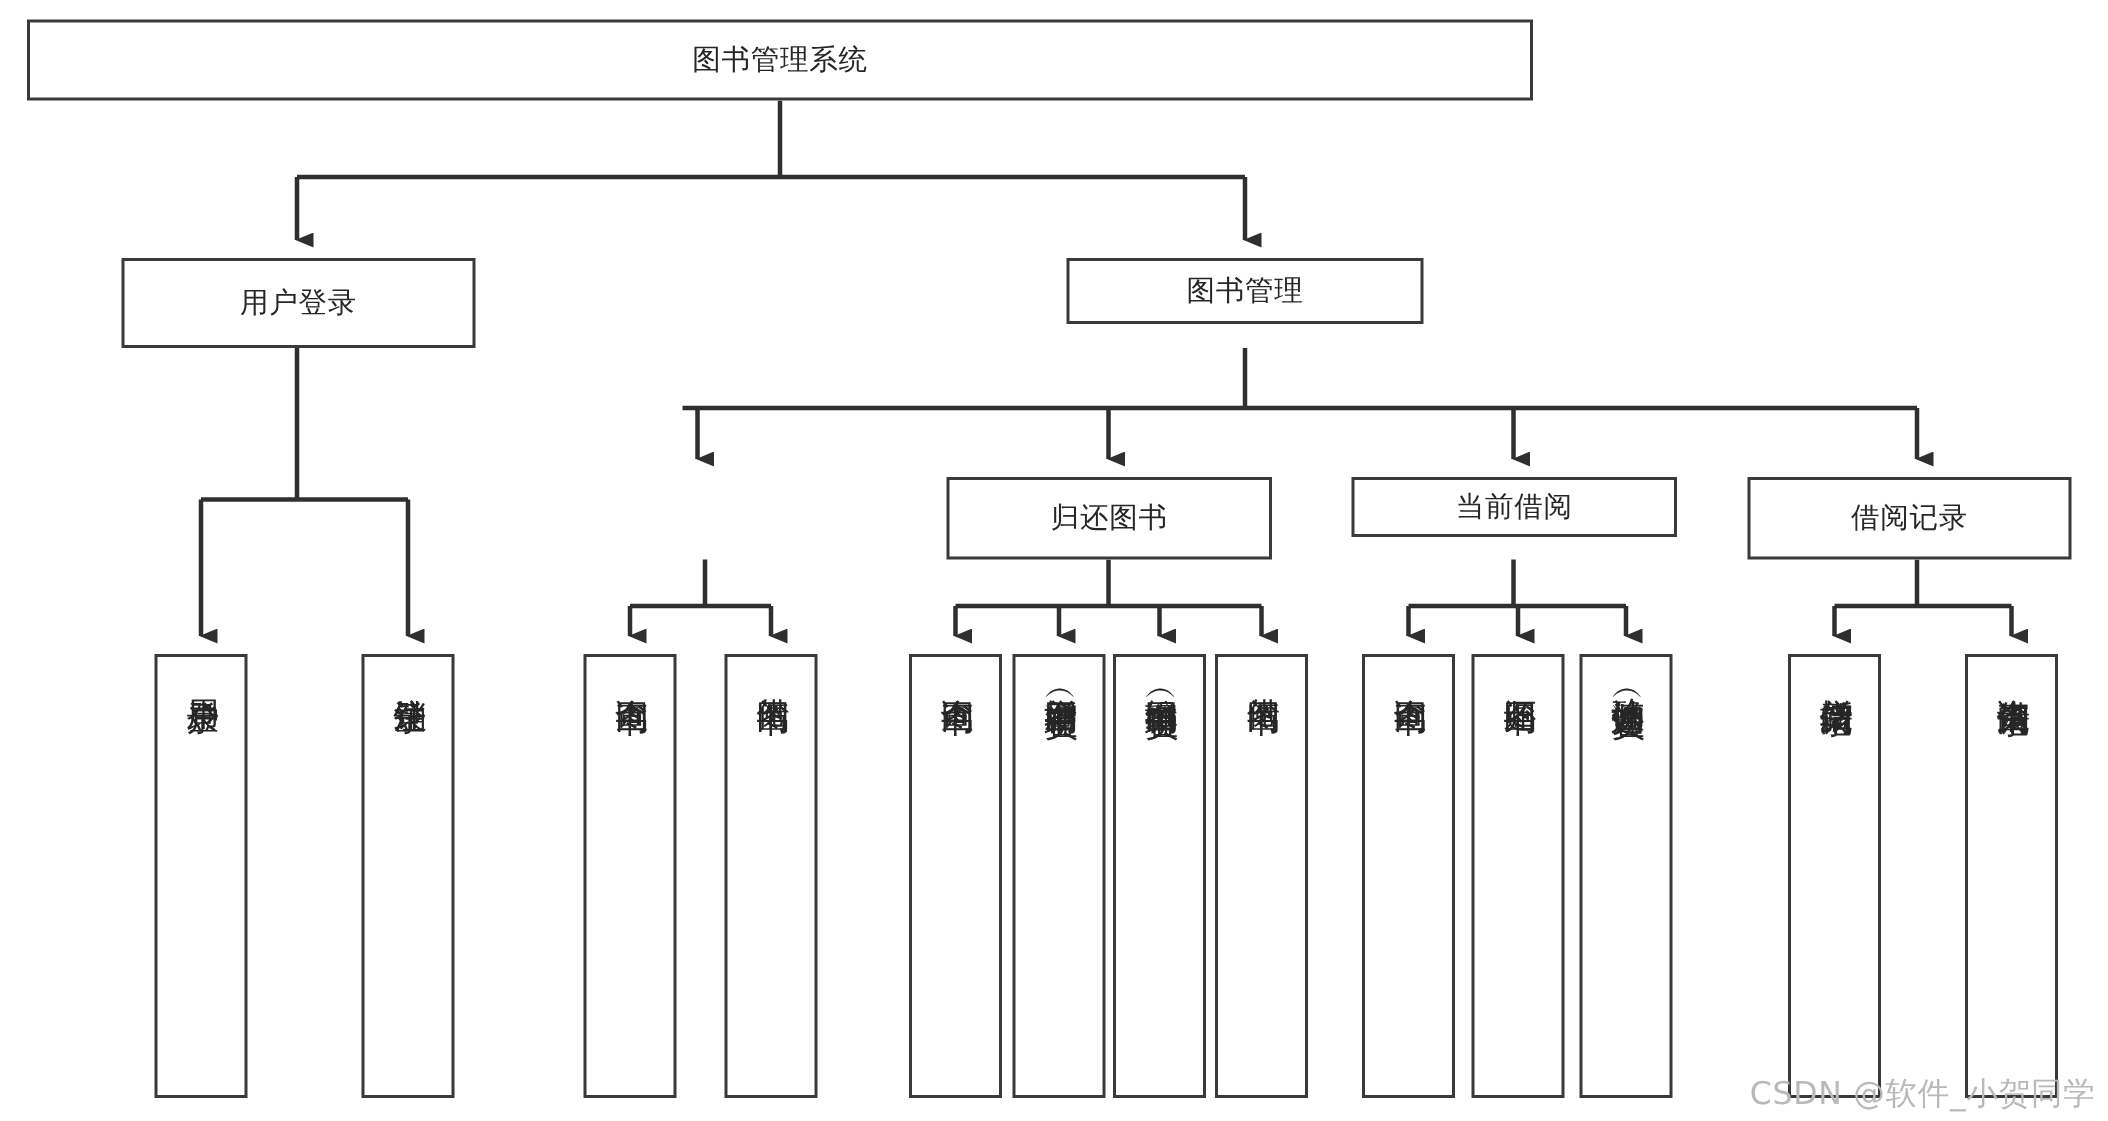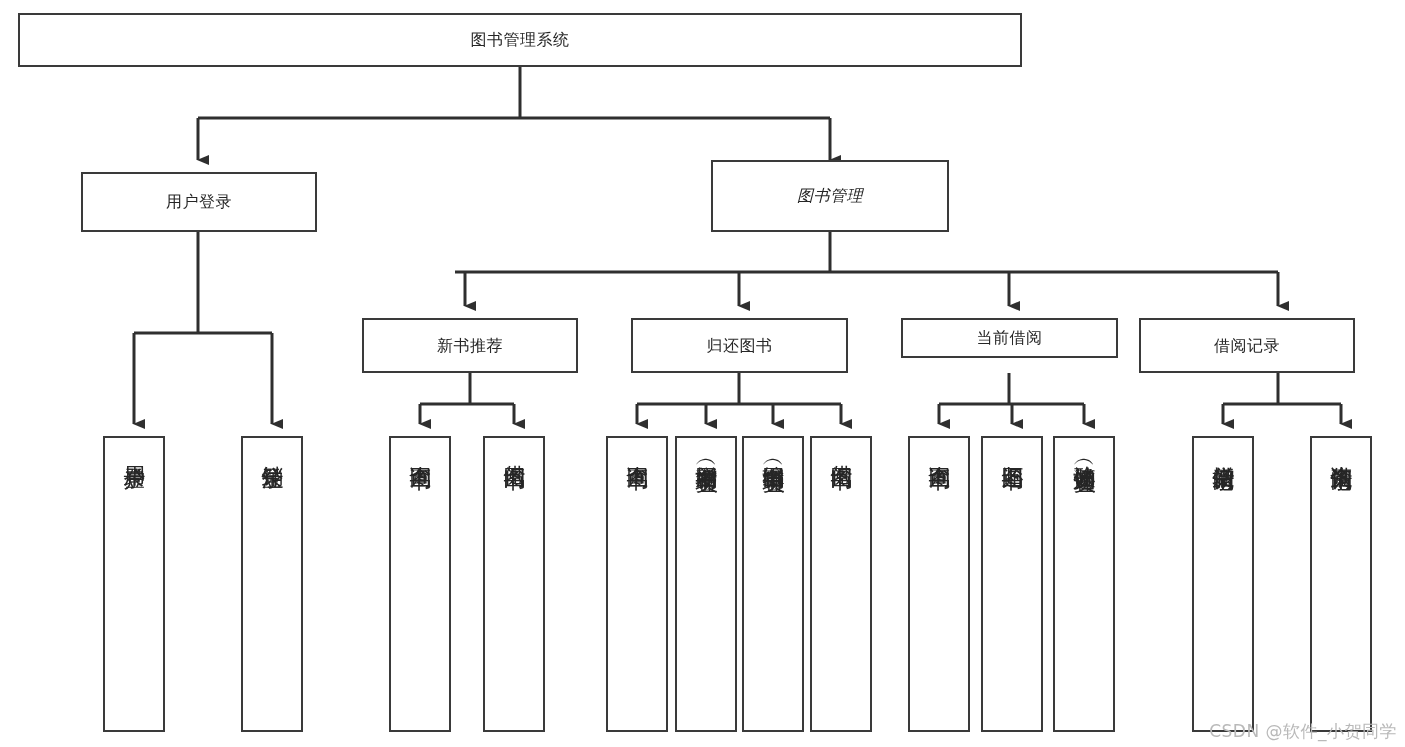--- a/index.html
+++ b/index.html
@@ -33,21 +33,21 @@
     border: 2px solid #3a3a3a;
     display: flex;
     align-items: center;
     justify-content: center;
     color: #262626;
   }
   .node.h {
     
   }
   .node.h .label {
-    font-size: 16px;
+    font-size: 19px;
     line-height: 1.1;
     letter-spacing: 0.5px;
     white-space: nowrap;
   }
   .node.v {
     align-items: flex-start;
     justify-content: center;
     padding-top: 10px;
   }
   .node.v .label {
@@ -55,21 +55,21 @@
     text-orientation: upright;
     font-size: 22px;
     line-height: 1.22;
     letter-spacing: 1px;
     white-space: nowrap;
   }
   #watermark {
     position: absolute;
     right: 8px;
     bottom: 4px;
-    font-size: 17px;
+    font-size: 21px;
     color: #b9b9b9;
     white-space: nowrap;
     letter-spacing: 0.5px;
   }
 </style>
 </head>
 <body>
 
 <div id="canvas">
 
@@ -127,34 +127,31 @@
     </g>
   </svg>
 
   <div class="node h" style="left:18px; top:13px; width:1004px; height:54px;">
     <span class="label">图书管理系统</span>
   </div>
 
   <div class="node h" style="left:81px; top:172px; width:236px; height:60px;">
     <span class="label">用户登录</span>
   </div>
-  <div class="node h" style="left:711px; top:160px; width:238px; height:72px;font-style:italic;">
+  <div class="node h" style="left:711px; top:172px; width:238px; height:44px;">
     <span class="label">图书管理</span>
   </div>
 
-  <div class="node h" style="left:362px; top:318px; width:216px; height:55px;">
-    <span class="label">新书推荐</span>
-  </div>
   <div class="node h" style="left:631px; top:318px; width:217px; height:55px;">
     <span class="label">归还图书</span>
   </div>
   <div class="node h" style="left:901px; top:318px; width:217px; height:40px;">
     <span class="label">当前借阅</span>
   </div>
-  <div class="node h" style="left:1139px; top:318px; width:216px; height:55px;">
+  <div class="node h" style="left:1165px; top:318px; width:216px; height:55px;">
     <span class="label">借阅记录</span>
   </div>
 
   <div class="node v" style="left:103px; top:436px; width:62px; height:296px;">
     <span class="label">用户登录</span>
   </div>
   <div class="node v" style="left:241px; top:436px; width:62px; height:296px;">
     <span class="label">注销登录</span>
   </div>
 

